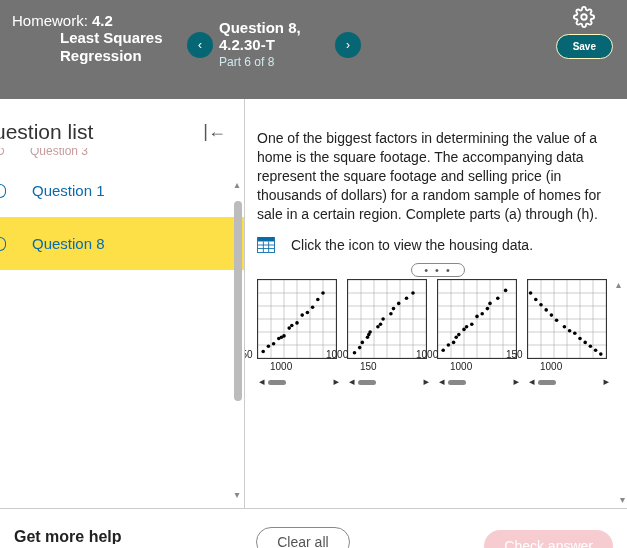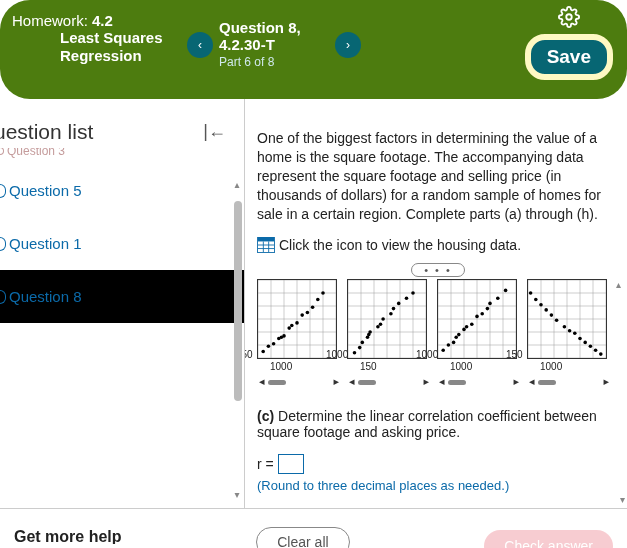--- a/index.html
+++ b/index.html
@@ -1,58 +1,58 @@
 <!DOCTYPE html>
 <html><head>
 <meta charset="utf-8">
 <style>
   * { box-sizing: border-box; margin: 0; padding: 0; }
   body { font-family: Arial, Helvetica, sans-serif; width: 627px; height: 548px; overflow: hidden; background: #fff; position: relative; }
   
-  .header { background: #4d7c0f; color: #fff; height: 99px; display: flex; align-items: flex-start; padding: 8px 12px 0 12px; position: relative; border-radius: 30px; }
+  .header { background: #737373; color: #fff; height: 99px; display: flex; align-items: flex-start; padding: 8px 12px 0 12px; position: relative; }
   .hw-title { width: 175px; padding-top: 4px; }
   .hw-line1 { font-size: 15px; }
   .hw-num { font-weight: bold; }
   .hw-line2 { font-size: 15px; font-weight: bold; line-height: 1.2; margin-left: 48px; }
   
   .nav-area { display: flex; align-items: center; gap: 6px; margin-top: 12px; }
   .nav-btn { width: 26px; height: 26px; border-radius: 50%; background: #076673; color: #fff; display: flex; align-items: center; justify-content: center; font-size: 12px; cursor: pointer; border:none;}
   .q-center { text-align: left; width: 110px; }
   .q-title { font-size: 15px; font-weight: bold; line-height: 1.1; }
   .q-part { font-size: 12px; margin-top: 2px; color: #cfe9ec; }
   
   .score-area { margin-left: 6px; font-size: 13px; line-height: 1.3; }
   .score-title { font-weight: bold; }
   .oc { display:inline-block; width:12px; height:12px; border:2px solid #fff; border-radius:50%; vertical-align: middle; margin-right:3px;}
   
   .right-ctrl { position:absolute; right:14px; top:6px; display:flex; flex-direction:column; align-items:center; gap:6px; }
   .gear { width:22px; height:22px; color:#fff; cursor:pointer; }
-  .save-btn { background:#076673; border:6px solid #fef9c3; color:#fff; border-radius:20px; padding:6px 16px; font-size:19px; font-weight:bold; cursor:pointer; }
+  .save-btn { background:#076673; border:1px solid #fef9c3; color:#fff; border-radius:20px; padding:6px 16px; font-size:10px; font-weight:bold; cursor:pointer; }
   
   .body-area { display:flex; height: 410px; position:relative;}
   
   .sidebar { width: 245px; border-right:1px solid #ccc; position:relative; padding: 18px 0 0 0; overflow:hidden; }
   .sb-head { display:flex; align-items:center; justify-content:space-between; padding: 0 14px 0 0; }
   .sb-title { font-size: 21px; color:#333; padding-left:0px; margin-left:-6px;}
   .collapse-btn { font-size:18px; color:#555; cursor:pointer; background:none; border:none; padding:4px; font-family: Arial;}
   
   .qlist { margin-top: 2px; height: 330px; overflow-y:hidden; position:relative;}
-  .qrow { padding: 18px 12px 18px 20px; font-size:15px; color:#0b6aa9; cursor:pointer; display:flex; align-items:center; gap:3px; }
+  .qrow { padding: 18px 12px 18px 20px; font-size:15px; color:#0b6aa9; cursor:pointer; display:flex; align-items:center; gap:26px; }
   .qrow.faded { color:#c59c9c; font-size:12px; padding-top:0; padding-bottom:6px; margin-top:-4px;}
-  .qrow.active { background:#000000; }
+  .qrow.active { background:#fde047; }
   .qcirc { width:6px; height:14px; border:1.5px solid #0b6aa9; border-left:none; border-radius: 0 14px 14px 0; margin-left:-20px; }
   .qrow.faded .qcirc { border-color:#c59c9c; height:8px; width:4px;}
   
   .sb-scroll { position:absolute; right:2px; top:80px; width:10px; height:320px; }
   .sb-thumb { position:absolute; right:0; top:22px; width:8px; height:200px; background:#bcbcbc; border-radius:4px;}
   .sb-arrow { position:absolute; right:0; width:10px; height:10px; color:#888; font-size:10px; text-align:center;}
   
   .content { flex:1; position:relative; padding: 30px 8px 8px 12px; font-size:14px; color:#222; overflow:hidden;}
   .ctext { line-height:1.35; }
-  .data-link { display:flex; align-items:center; gap:4px; margin-top:14px; cursor:pointer; color:#222;}
+  .data-link { display:flex; align-items:center; gap:16px; margin-top:14px; cursor:pointer; color:#222;}
   .data-icon { width:18px; height:16px; }
   
   .dots-bar { text-align:center; margin:8px 0 2px 0; }
   .dots { display:inline-block; border:1px solid #888; border-radius:10px; padding:0px 12px; font-size:11px; letter-spacing:2px; color:#555; cursor:pointer;}
   
   .charts-row { display:flex; gap:6px; margin-top:2px; position:relative;}
   .chart-wrap { position:relative; width:84px;}
   .chart { width:80px; height:80px; border:1px solid #333; position:relative; background:#fff; cursor:pointer;}
   .grid line { stroke:#999; stroke-width:0.5;}
   .pts circle { fill:#000; }
@@ -105,24 +105,20 @@
 <div class="body-area">
   <div class="sidebar">
     <div class="sb-head">
       <div class="sb-title">uestion list</div>
       <button class="collapse-btn">|←</button>
     </div>
     <div class="qlist" id="qlist">
         <div class="qrow faded">
           <span class="qcirc"></span>
           <span>Question 3</span>
-        </div>
-        <div class="qrow">
-          <span class="qcirc"></span>
-          <span>Question 5</span>
         </div>
         <div class="qrow">
           <span class="qcirc"></span>
           <span>Question 1</span>
         </div>
         <div class="qrow active">
           <span class="qcirc"></span>
           <span>Question 8</span>
         </div>
       </div>
@@ -305,29 +301,20 @@
                 <circle cx="72.8" cy="74.1" r="1.8"></circle>
               </g>
             </svg><div class="ax-y">150</div><div class="ax-x">1000</div></div>
           <div class="chart-nav">
             <span class="cn-left">◂ <span class="cn-dash"></span></span>
             <span class="cn-right">▸</span>
           </div>
         </div>
       </div>
 
-    <div class="part-c">
-      <span class="pc-bold">(c)</span>
-      <span>Determine the linear correlation coefficient between square footage and asking price.</span>
-      <div class="r-line">
-        <span>r =</span>
-        <input class="r-input" style="">
-      </div>
-      <div class="round-note">(Round to three decimal places as needed.)</div>
-    </div>
     <div class="content-scroll">
       <div style="position:absolute;bottom:0;right:0;font-size:10px;color:#888">▾</div>
     </div>
   </div>
 </div>
 
 <div class="footer">
   <div class="foot-left"><span>Get more help</span></div>
   <button class="clear-btn">Clear all</button>
   <button class="check-btn">Check answer</button>

